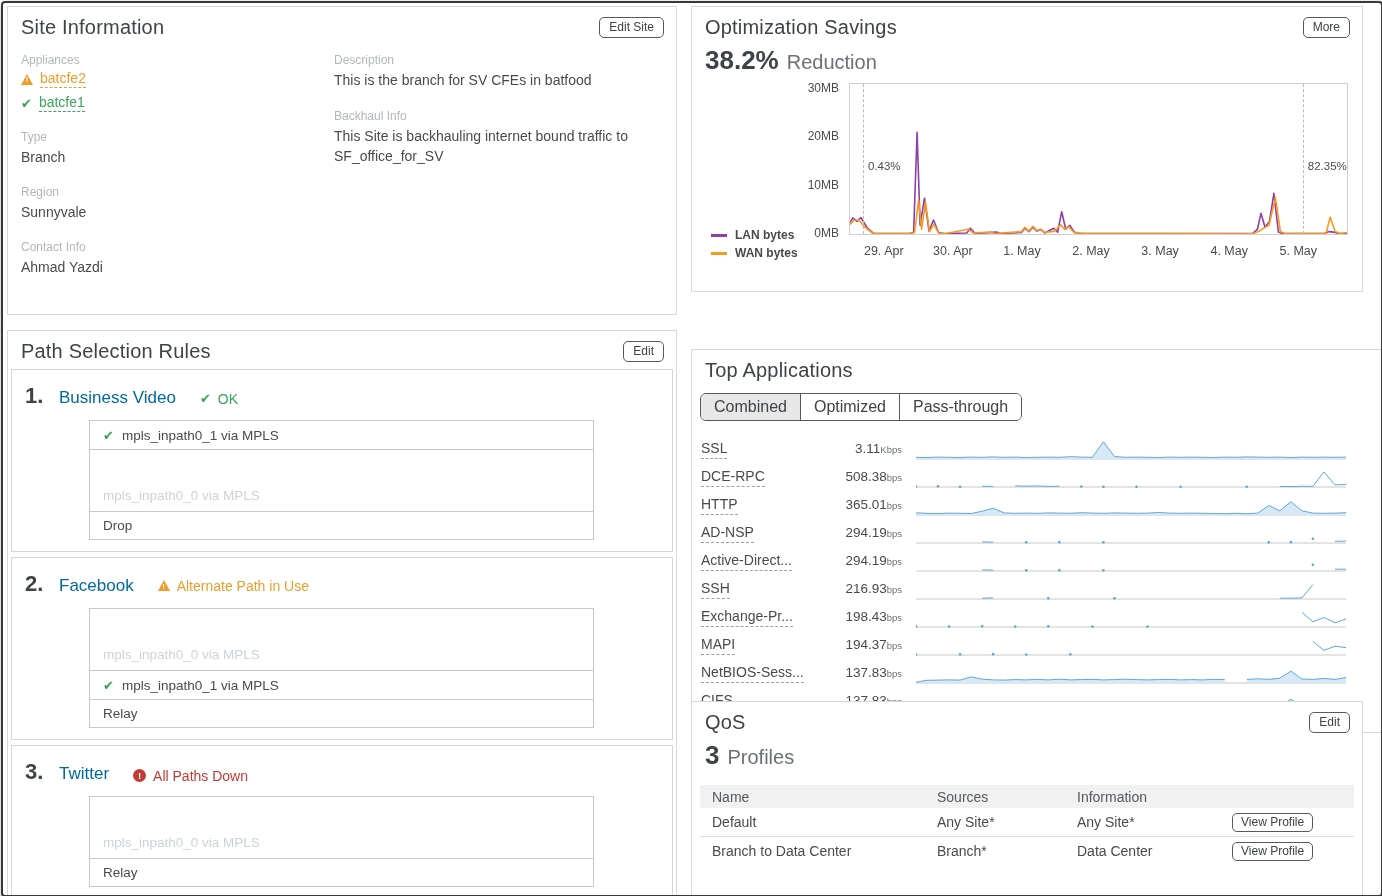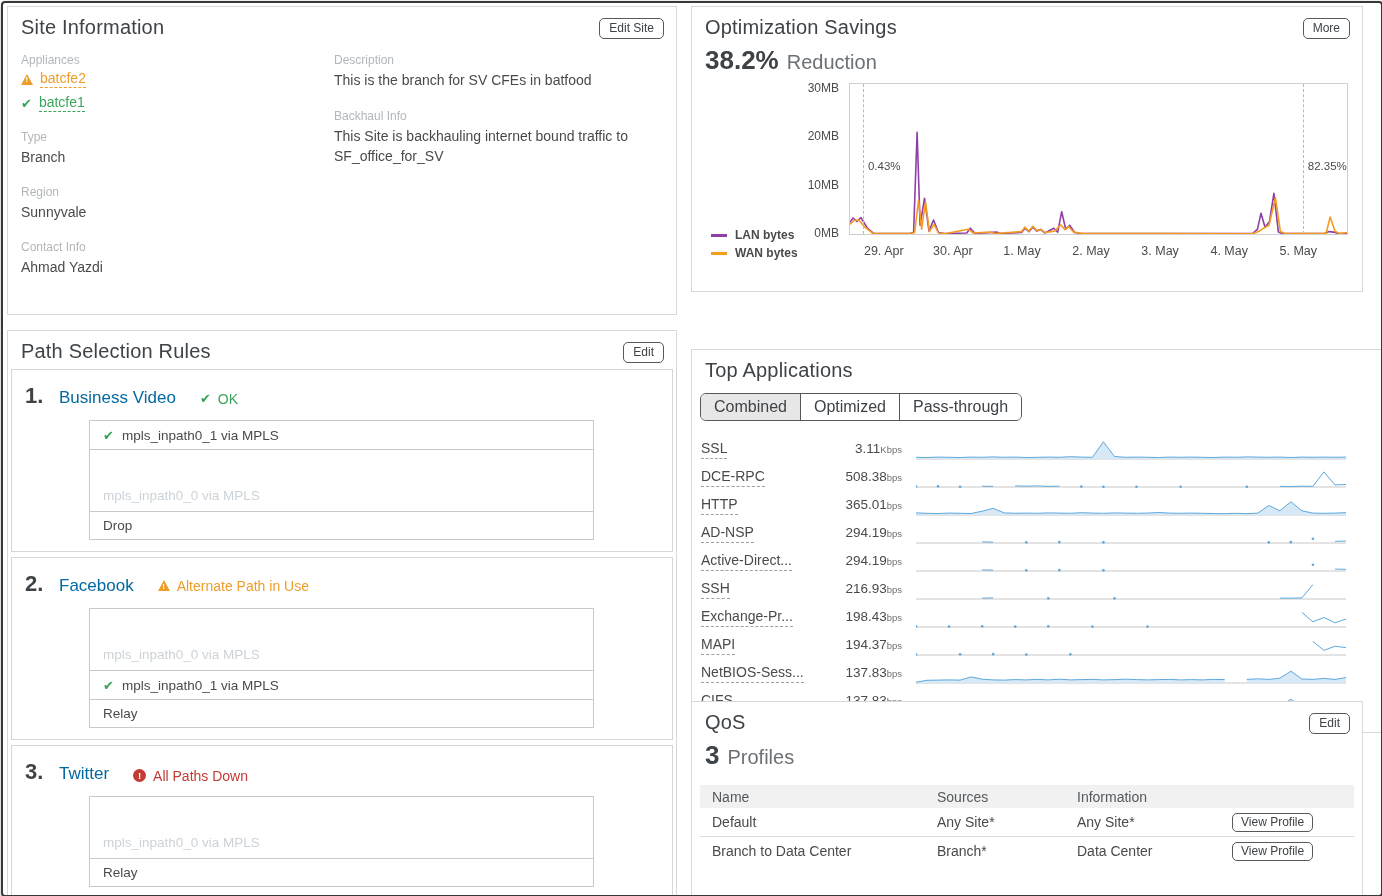--- a/index.html
+++ b/index.html
@@ -5,21 +5,21 @@
   html,body{margin:0;padding:0;background:#fff;}
   body{font-family:"Liberation Sans","DejaVu Sans",sans-serif;color:#4a4a4a;}
   #frame{position:relative;width:1378px;height:892px;margin:1px;border:2px solid #383838;
          border-radius:4px;background:#fff;overflow:hidden;box-shadow:2px 4px 8px rgba(0,0,0,.45);}
   .panel{position:absolute;background:#fff;border:1px solid #d8d8d8;box-sizing:border-box;overflow:hidden;}
   #panel-site {left:4px; top:3px;  width:670px;height:309px;}
   #panel-rules{left:4px; top:327px;width:670px;height:600px;}
   #panel-opt  {left:688px;top:3px;  width:672px;height:286px;}
   #panel-apps {left:688px;top:300px;width:721px;height:384px;margin-top:46px;}
   #panel-qos  {left:688px;top:698px;width:672px;height:230px;}
-  .phead{display:flex;justify-content:space-between;align-items:flex-end;padding:9px 12px 0 13px;}
+  .phead{display:flex;justify-content:space-between;align-items:center;padding:9px 12px 0 13px;}
   .phead h2{margin:0;font-size:20px;font-weight:400;color:#3e4347;letter-spacing:.2px;}
   .btn{font-family:inherit;font-size:12px;color:#3e4347;background:#fff;border:1px solid #56595b;
        border-radius:5px;padding:2px 9px;line-height:15px;cursor:pointer;white-space:nowrap;}
   .btn-sm{padding:1px 8px;}
   .flabel{font-size:12px;color:#b2b7bb;margin:18px 0 3px 0;}
   .fvalue{font-size:14px;color:#4a4a4a;line-height:20px;}
   
   .site-cols{display:flex;padding:0 14px 0 13px;}
   .site-left{width:313px;flex:none;}
   .site-right{flex:1;}

